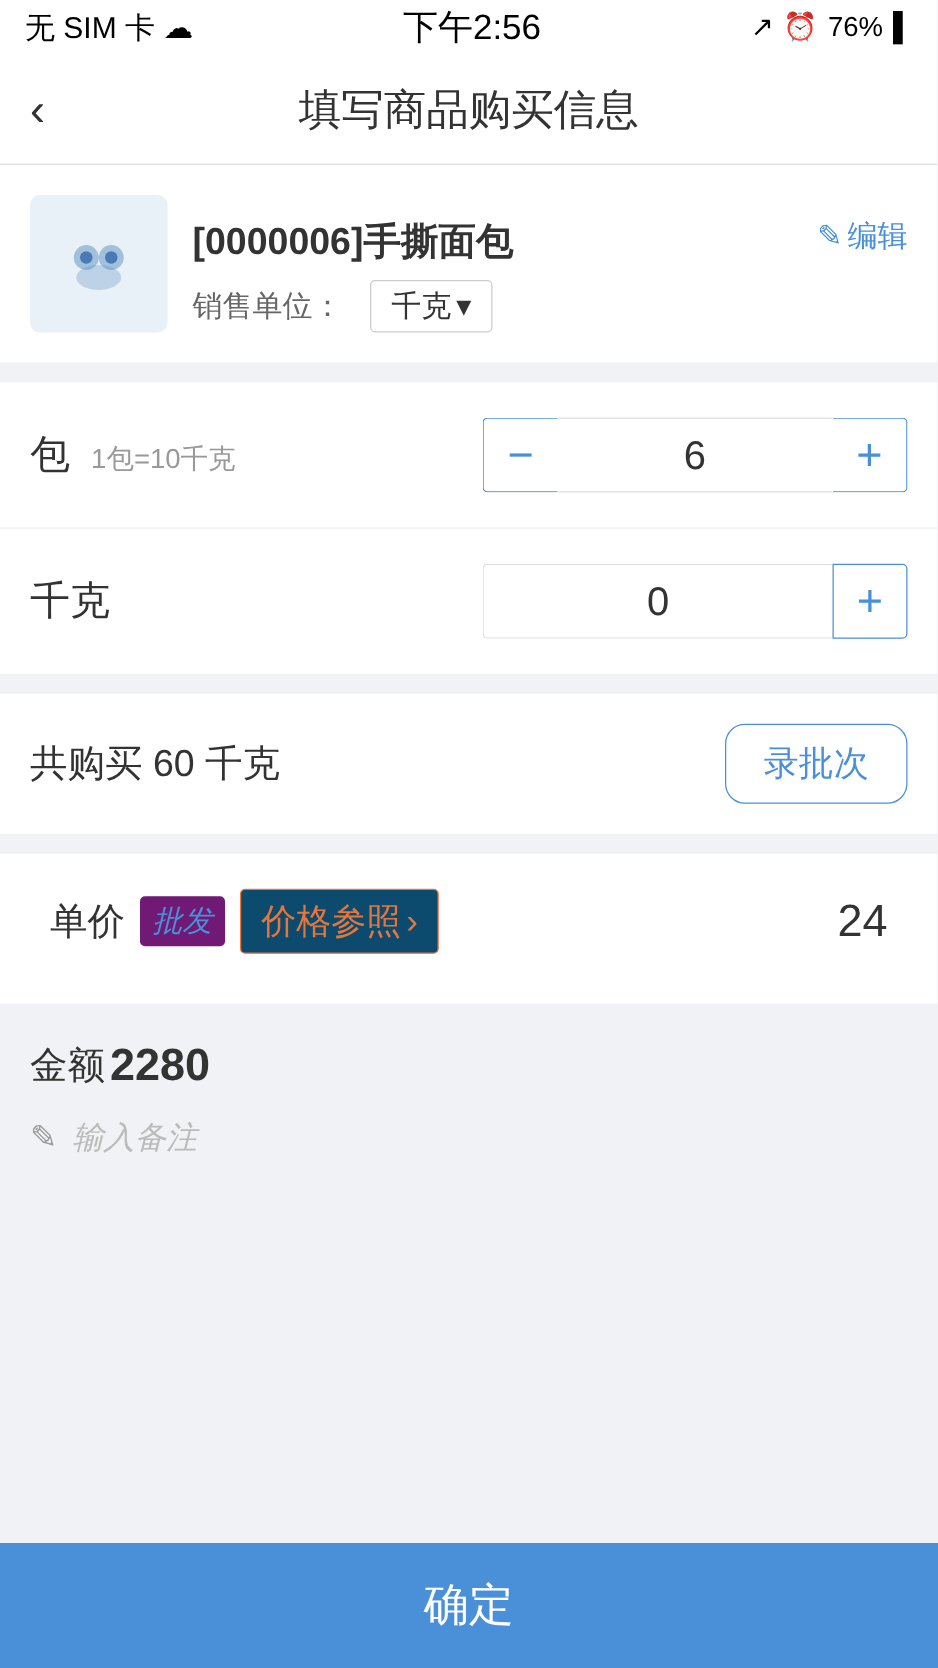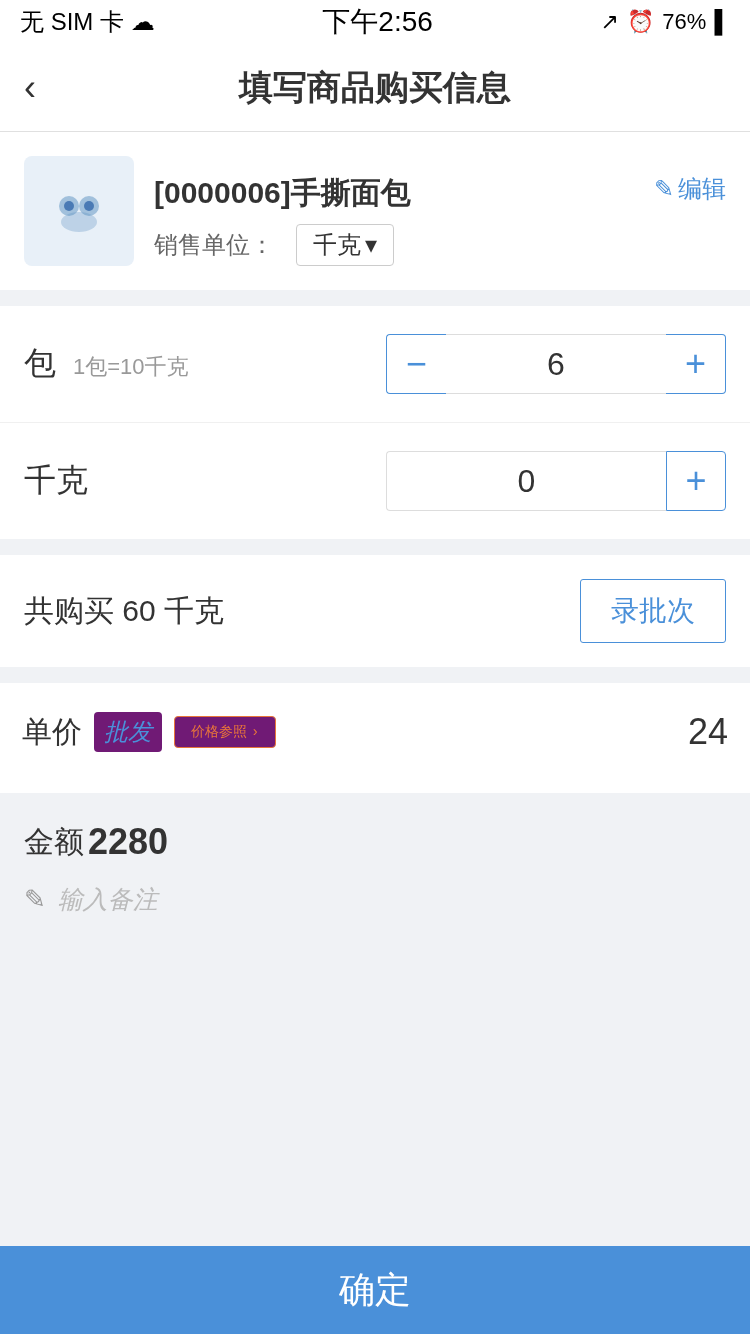--- a/index.html
+++ b/index.html
@@ -42,21 +42,21 @@
     }
     .nav-back {
       position: absolute;
       left: 24px;
       font-size: 36px;
       color: #333;
       cursor: pointer;
     }
     .nav-title {
       font-size: 34px;
-      font-weight: 700;
+      font-weight: 400;
       color: #333;
     }
 
     
     .content { background: #f0f2f5; }
 
     
     .product-card {
       background: #fff;
       padding: 24px;
@@ -199,32 +199,32 @@
       justify-content: space-between;
       padding: 24px 24px;
       margin-bottom: 16px;
     }
     .summary-text {
       font-size: 30px;
       color: #333;
     }
     .batch-btn {
       border: 1.5px solid #4a90d9;
-      border-radius: 3px;
+      border-radius: 16px;
       padding: 12px 30px;
       font-size: 28px;
       color: #4a90d9;
       background: #fff;
       cursor: pointer;
     }
 
     
     .price-section {
       background: #fff;
-      padding: 28px 22px 20px;
+      padding: 28px 40px 20px;
       margin-bottom: 0;
     }
     .price-row {
       display: flex;
       align-items: center;
       justify-content: space-between;
       margin-bottom: 20px;
     }
     .price-label-group {
       display: flex;
@@ -237,28 +237,27 @@
       color: #4a90d9;
       font-size: 24px;
       padding: 4px 10px;
       border-radius: 4px;
       font-style: italic;
     }
     .price-ref-btn {
       border: 1.5px solid #e8753a;
       border-radius: 4px;
       padding: 6px 16px;
-      font-size: 14px;
+      font-size: 28px;
       color: #e8753a;
-      background: #701a75;
+      background: #0c4a6e;
       cursor: pointer;
       display: flex;
       align-items: center;
       gap: 4px;
-      font-family: Liberation Mono, monospace;
     }
     .price-value {
       font-size: 36px;
       color: #333;
       font-weight: 500;
     }
 
     
     .amount-section {
       background: #f0f2f5;
@@ -279,21 +278,21 @@
     }
     .remark-icon { font-size: 26px; color: #999; }
     .remark-placeholder { font-size: 25px; color: #bbb; font-style: italic; }
 
     
     .bottom-btn-area {
       position: fixed;
       bottom: 0;
       left: 0;
       width: 750px;
-      height: 88px;
+      height: 100px;
       background: #4a90d9;
       display: flex;
       align-items: center;
       justify-content: center;
       cursor: pointer;
     }
     .confirm-btn-label {
       font-size: 36px;
       color: #fff;
       font-weight: 500;

